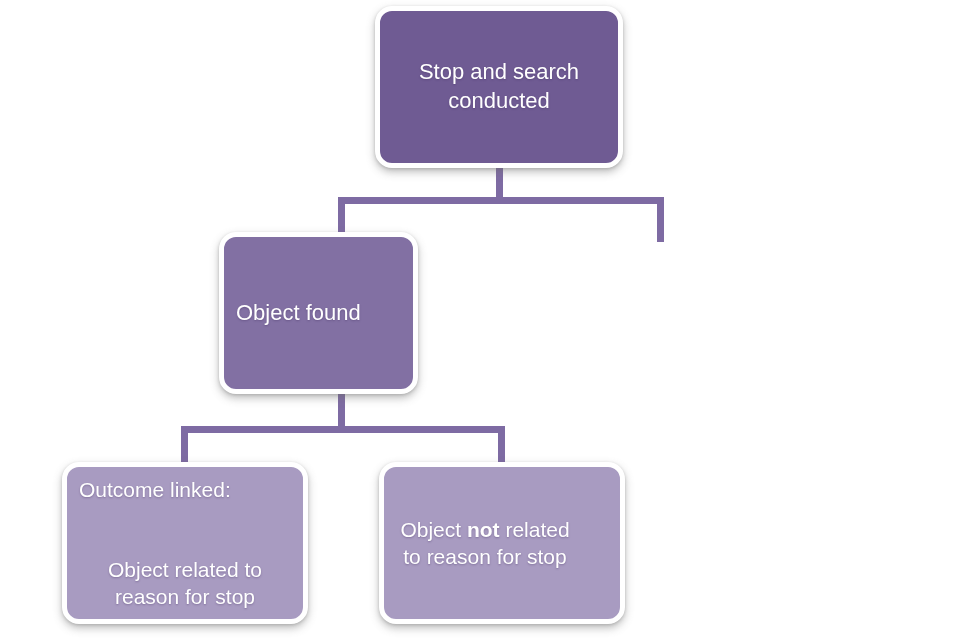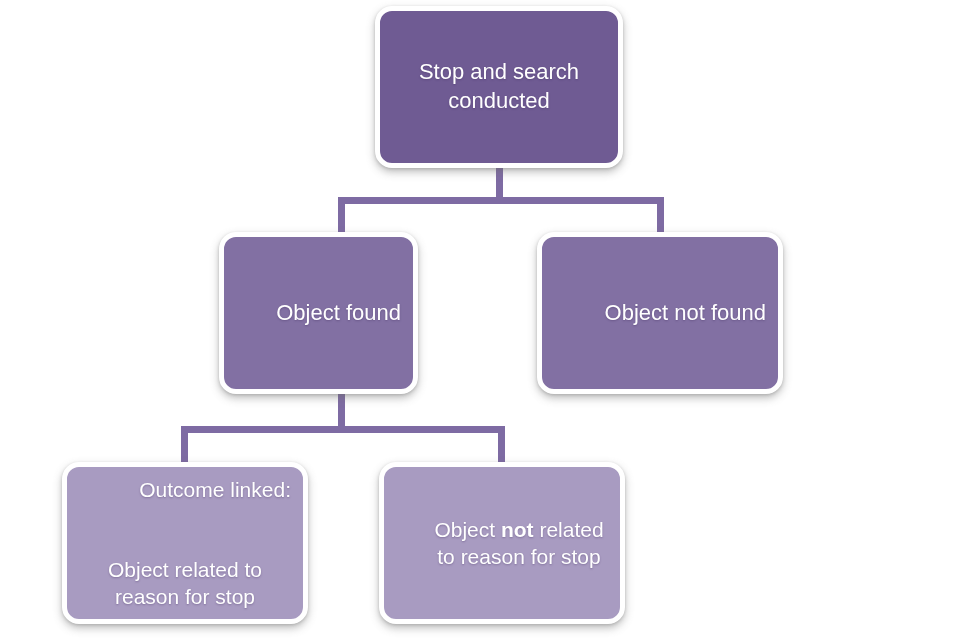--- a/index.html
+++ b/index.html
@@ -24,21 +24,21 @@
   }
   
   .node {
     position: absolute;
     box-sizing: border-box;
     border: 5px solid #ffffff;
     border-radius: 17px;
     box-shadow: 0 4px 8px rgba(110,110,110,0.45), 0 1px 3px rgba(110,110,110,0.3);
     display: flex;
     flex-direction: column;
-    align-items: flex-end;
+    align-items: flex-start;
     justify-content: center;
     text-align: center;
     color: var(--node_text, #ffffff);
     text-shadow: 0 1px 2px rgba(60,40,90,0.35);
     z-index: 2;
     font-size: 22px;
     line-height: 1.3;
     padding: 8px 12px;
   }
   .node p { margin: 0; }
@@ -84,23 +84,20 @@
   <div class="conn c2-right"></div>
 
   <div class="node level1 node-root">
     <p>Stop and search conducted</p>
   </div>
 
   <div class="node level2 node-found">
     <p>Object found</p>
   </div>
 
-  <div class="node level2 node-not-found">
-    <p>Object not found</p>
-  </div>
 
   <div class="node level3 node-linked">
     <p>Outcome linked:</p>
     <p>Object related to reason for stop</p>
   </div>
 
   <div class="node level3 node-not-linked">
     <p><span>Object </span><b>not</b><span> related to reason for stop</span></p>
   </div>
 

